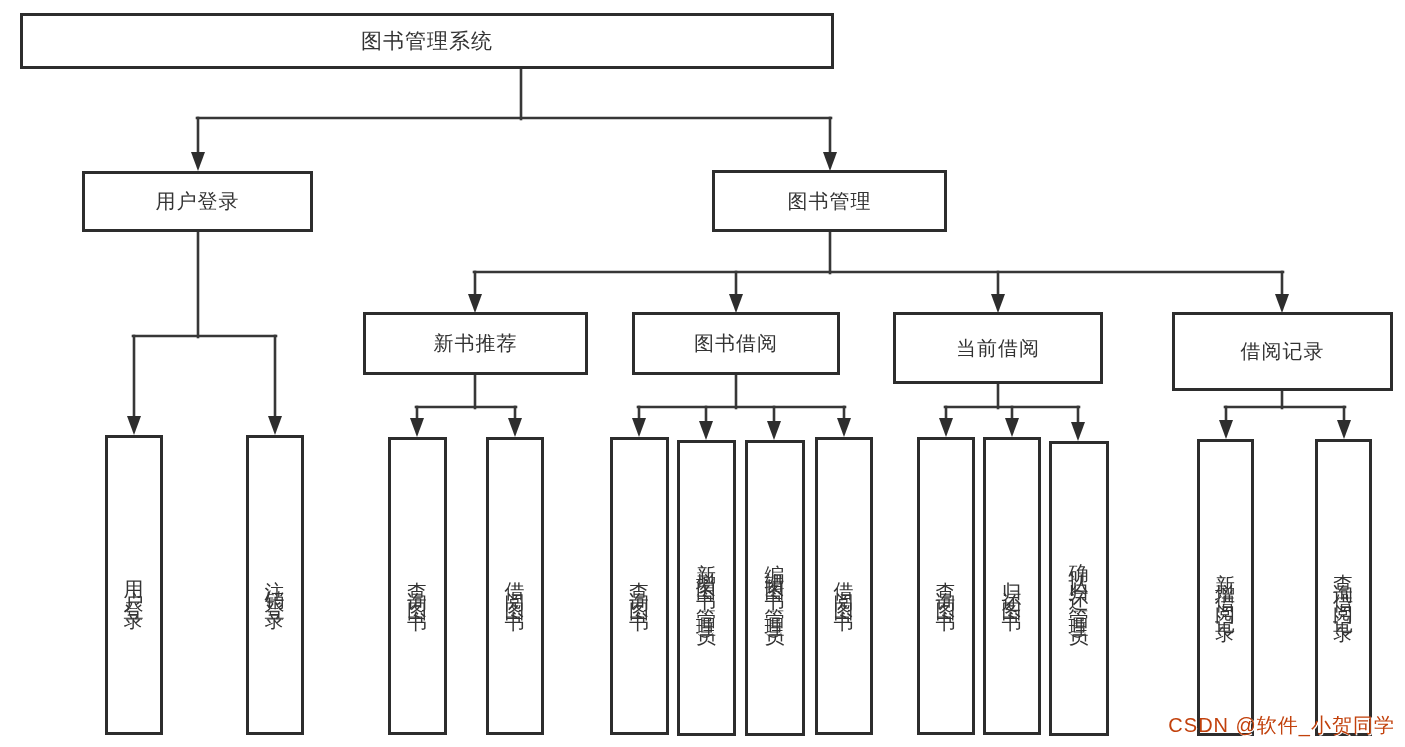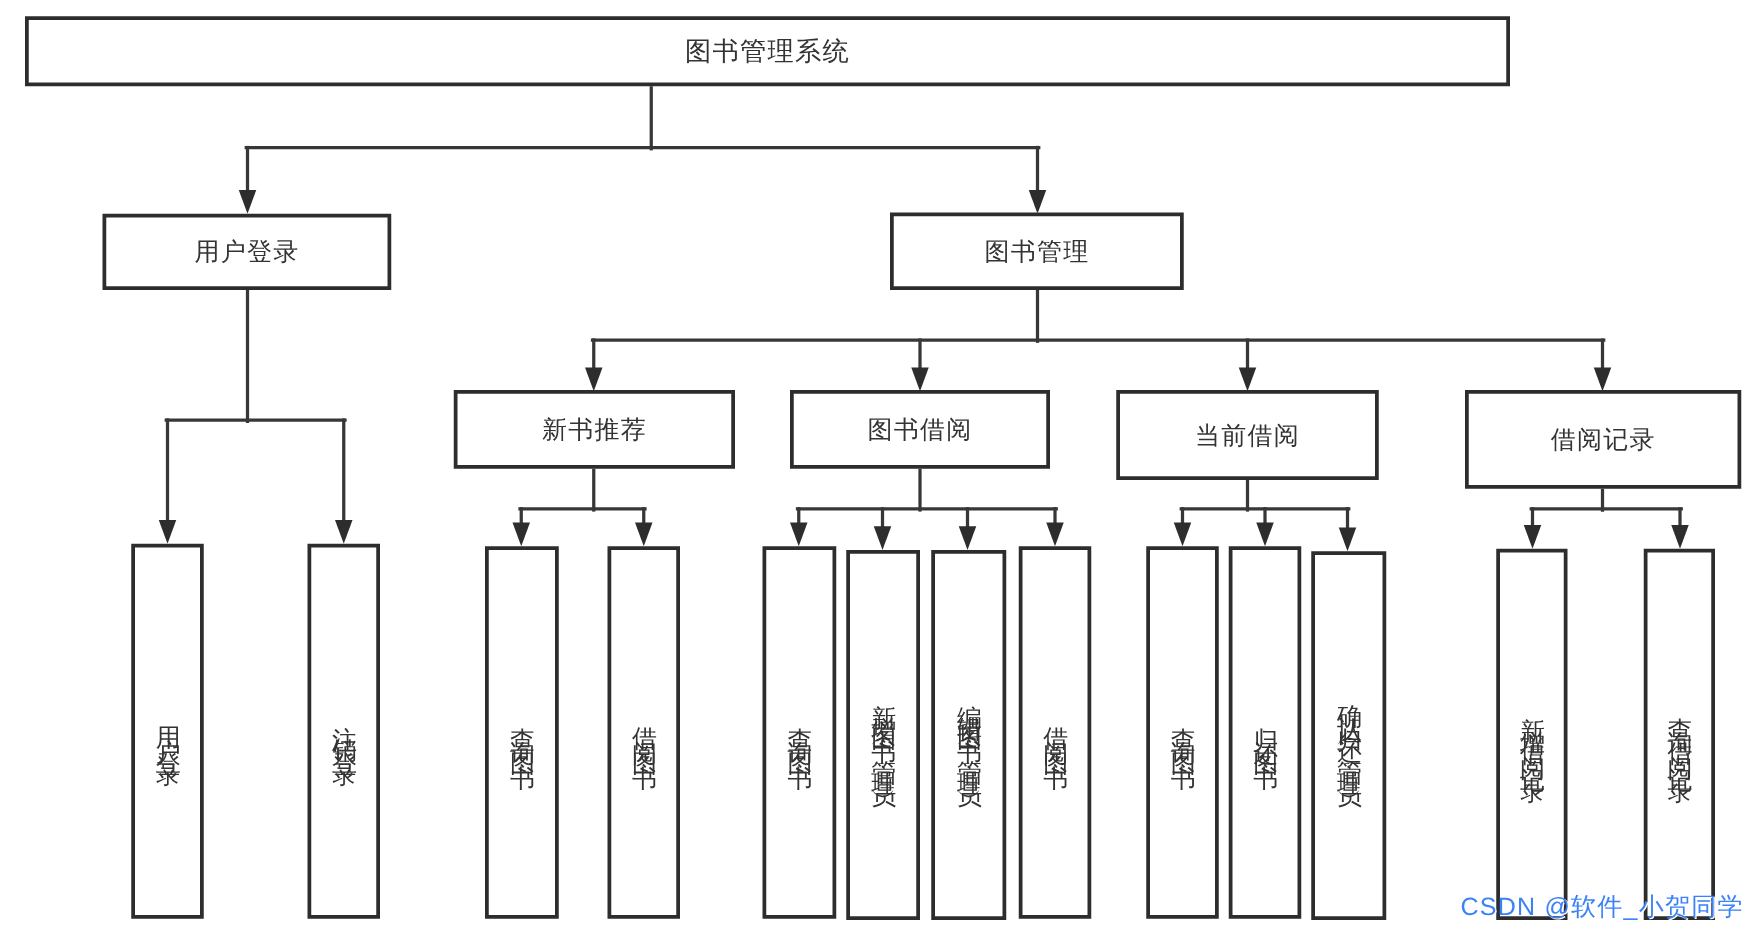--- a/index.html
+++ b/index.html
@@ -46,21 +46,21 @@
     line-height: 1;
   }
   .v-node.tight {
     letter-spacing: 9px;
   }
   .watermark {
     position: absolute;
     right: 10px;
     bottom: 8px;
     font-size: 20px;
-    color: #3b82f6;
+    color: #c2410c;
     letter-spacing: 1px;
     white-space: nowrap;
     text-shadow: 1px 1px 0 #ffffff;
   }
 </style>
 </head>
 <body>
 
 <div class="stage">
 
@@ -133,21 +133,21 @@
     <g>
       <line x1="1282" y1="375" x2="1282" y2="408"></line>
       <line x1="1225" y1="407" x2="1345" y2="407"></line>
       <line x1="1226" y1="407" x2="1226" y2="427"></line>
       <polygon points="1219,420 1233,420 1226,439" stroke="none"></polygon>
       <line x1="1344" y1="407" x2="1344" y2="427"></line>
       <polygon points="1337,420 1351,420 1344,439" stroke="none"></polygon>
     </g>
   </svg>
 
-  <div class="node h-node title-node" style="left:20px; top:13px; width:1188px; height:56px;">图书管理系统</div>
+  <div class="node h-node title-node" style="left:20px; top:13px; width:814px; height:56px;">图书管理系统</div>
 
   <div class="node h-node" style="left:82px; top:171px; width:231px; height:61px;">用户登录</div>
   <div class="node h-node" style="left:363px; top:312px; width:225px; height:63px;">新书推荐</div>
 
   <div class="node h-node" style="left:712px; top:170px; width:235px; height:62px;">图书管理</div>
   <div class="node h-node" style="left:632px; top:312px; width:208px; height:63px;">图书借阅</div>
   <div class="node h-node" style="left:893px; top:312px; width:210px; height:72px;">当前借阅</div>
   <div class="node h-node" style="left:1172px; top:312px; width:221px; height:79px;">借阅记录</div>
 
   <div class="node v-node" style="left:105px; top:435px; width:58px; height:300px;">用户登录</div>

